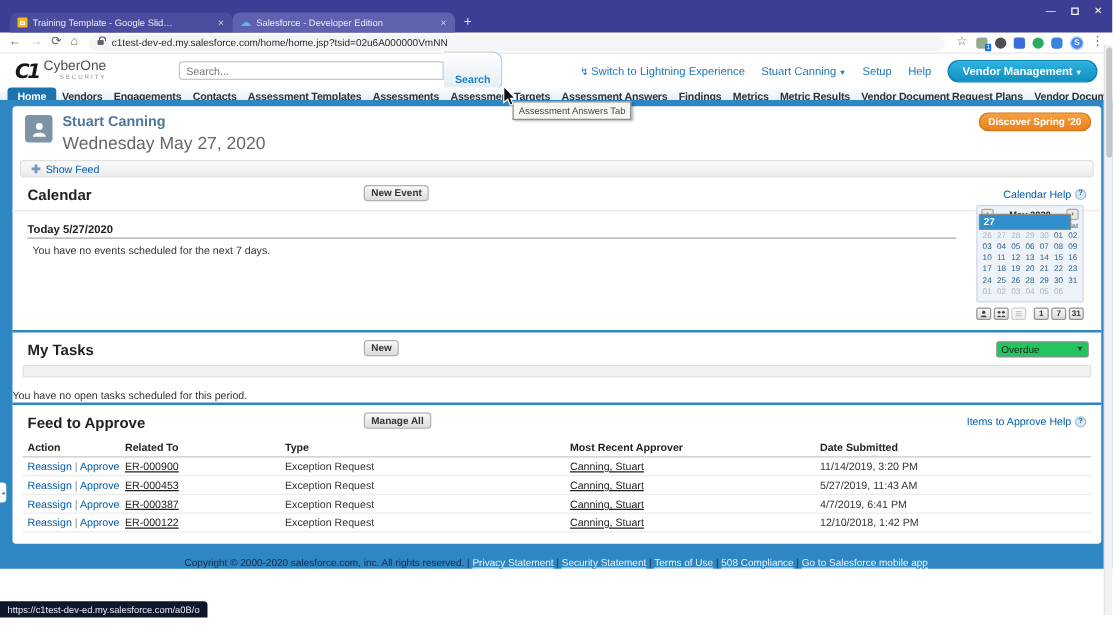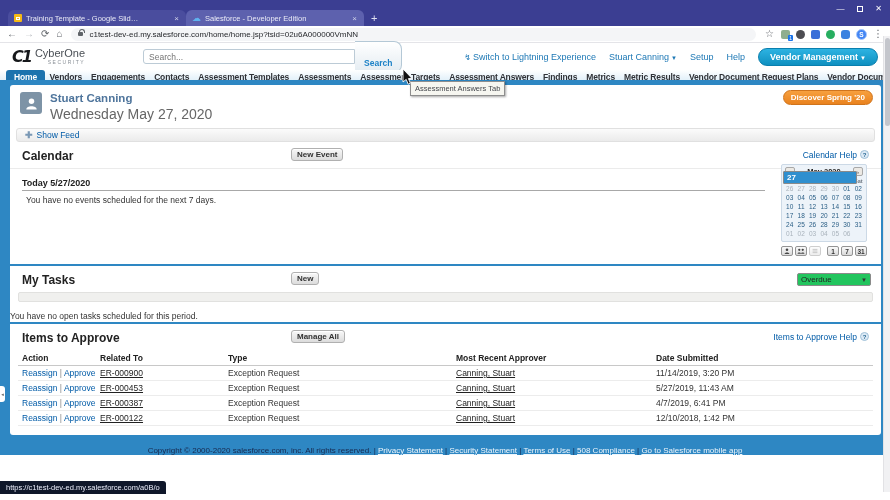--- a/index.html
+++ b/index.html
@@ -68,21 +68,21 @@
 .uname{font-size:11.5px;font-weight:bold;color:#4f759c}
 .udate{font-size:14px;color:#666;margin-top:2px}
 .promo{position:absolute;right:8px;top:5px;background:linear-gradient(#f7a03f,#e9821e);border:1px solid #d0741c;color:#fff;font-size:8px;font-weight:bold;padding:2px 7px;border-radius:9px}
 .showfeed{height:14px;background:linear-gradient(#fbfbfb,#ebebeb);border:1px solid #e0e0e0;display:flex;align-items:center;padding:0 8px;gap:4px;margin:2px 6px 0;border-radius:3px;font-size:8.5px;color:#015ba7}
 .feedplus{color:#7a98b5;font-weight:bold;font-size:9px}
 
 .section{position:relative}
 .sechead{display:flex;align-items:center;padding:7px 12px 0}
 .sectitle{font-size:12px;font-weight:bold;color:#222}
 .secbtn{position:absolute;left:281px;top:6px;font-size:8px;font-weight:bold;color:#333;background:linear-gradient(#f8f8f8,#dcdcdc);border:1px solid #b0b0b0;border-radius:3px;padding:1px 5px;box-shadow:inset 0 1px 0 #fff;white-space:nowrap}
-.sechelp{position:absolute;right:12px;top:8px;font-size:8.5px;color:#015ba7;display:flex;gap:3px;align-items:flex-start}
+.sechelp{position:absolute;right:12px;top:8px;font-size:8.5px;color:#015ba7;display:flex;gap:3px;align-items:center}
 .qmark{width:9px;height:9px;border-radius:50%;background:#dbe9f5;border:1px solid #9fc0d8;color:#2b6a94;font-size:6px;font-weight:bold;display:inline-flex;align-items:center;justify-content:center}
 
 
 .calendar-section{height:122px}
 .caldiv{border-bottom:1px solid #ebebeb;margin-top:5px}
 .today{margin:9px 116px 0 12px;font-size:9px;font-weight:bold;color:#222;border-bottom:1px solid #a8a8a8;padding-bottom:2px}
 .noevents{margin:4px 116px 0 16px;font-size:8.5px;color:#333}
 .minical{position:absolute;right:14px;top:22px;width:86px}
 .minical-box{background:#edf3f9;border:1px solid #ccd9e6;border-radius:2px;padding:2px 2px 3px}
 .mc-head{display:flex;align-items:center;justify-content:space-between;padding:0 1px}
@@ -358,21 +358,21 @@
       <span class="sel">
           <span>Overdue</span>
           <span class="caret">▼</span>
         </span>
       <div class="tasksbar"></div>
       <div class="tasksempty">You have no open tasks scheduled for this period.</div>
     </div>
 
     <div class="section approvals-section">
       <div class="sechead">
-        <span class="sectitle">Items to Approve</span>
+        <span class="sectitle">Feed to Approve</span>
       </div>
       <button class="secbtn">Manage All</button>
       <span class="sechelp">
           <a style="color:#015ba7">Items to Approve Help</a>
           <span class="qmark">?</span>
         </span>
       <div class="atable">
         <div class="ahead">
             <div class="acell h">Action</div>
             <div class="acell h">Related To</div>

